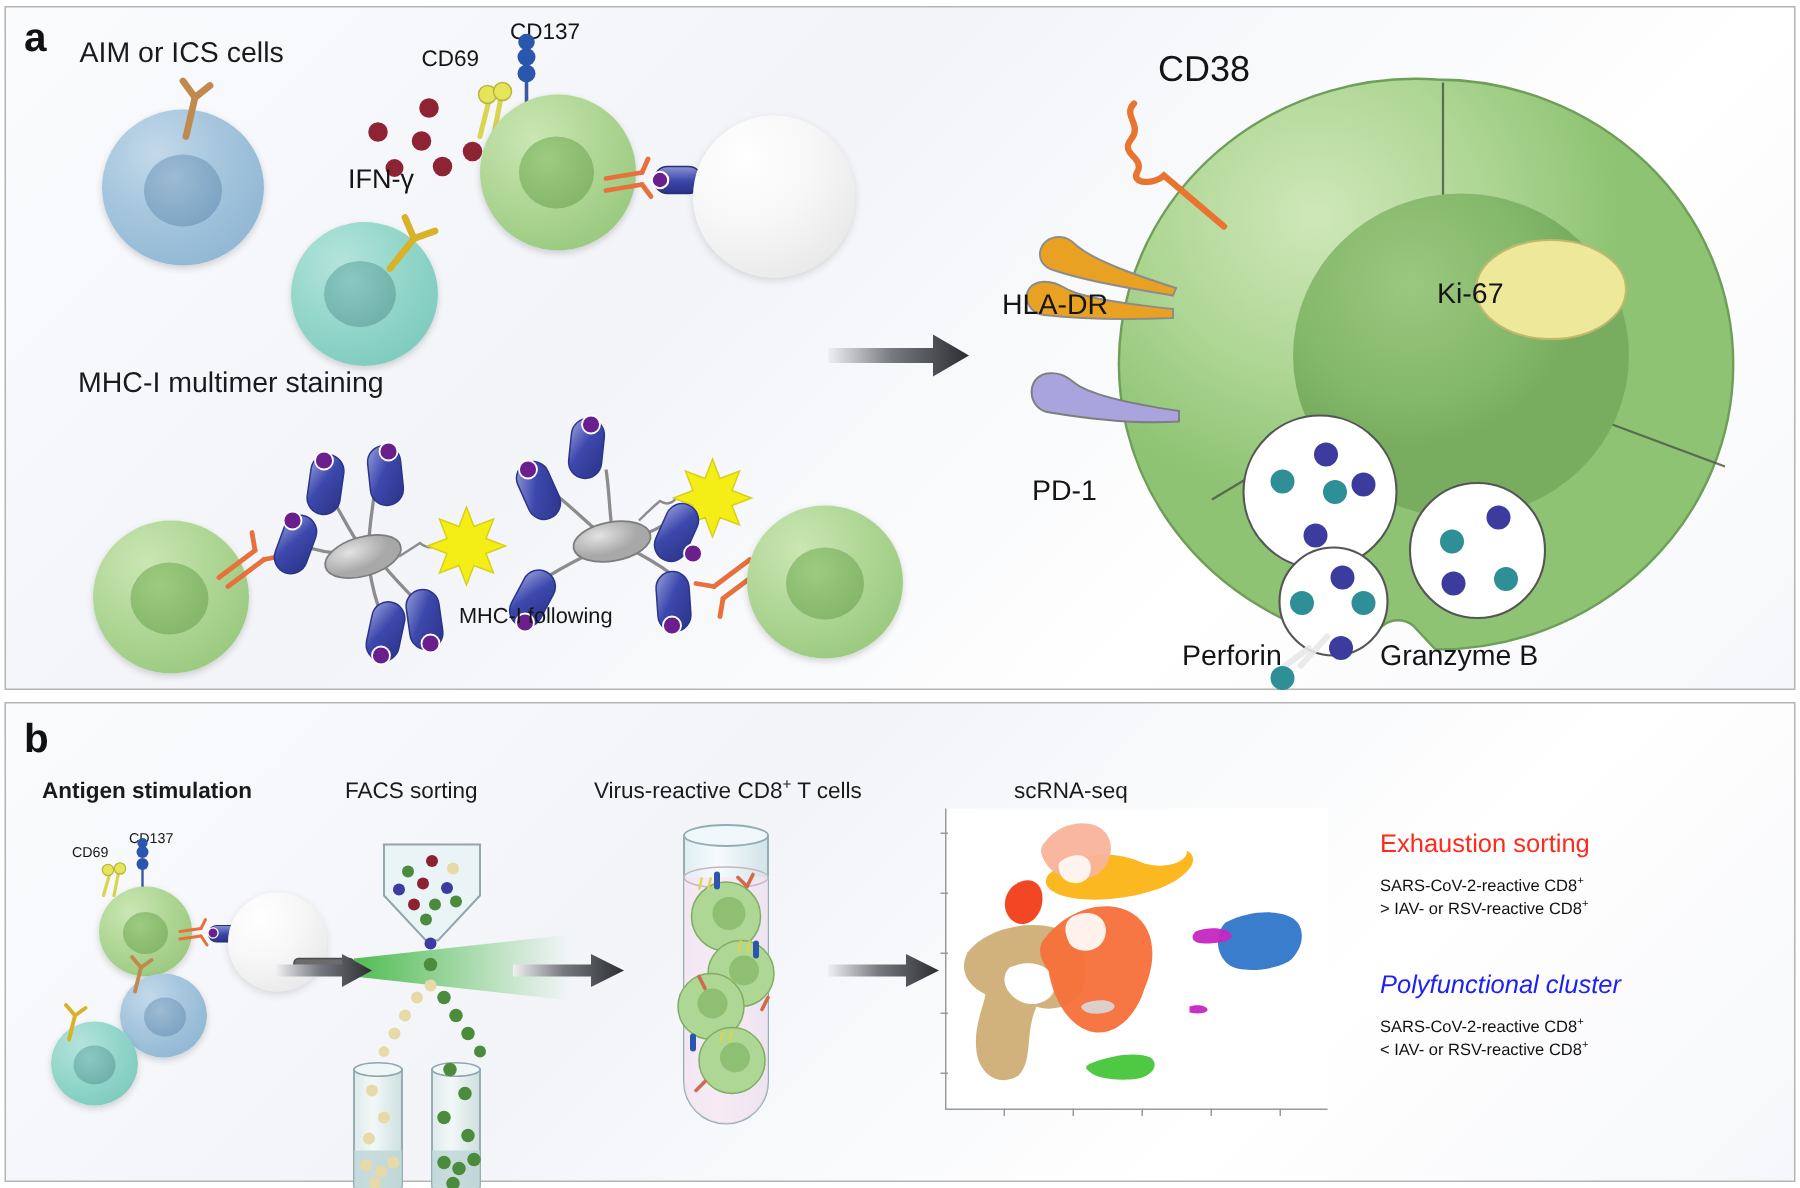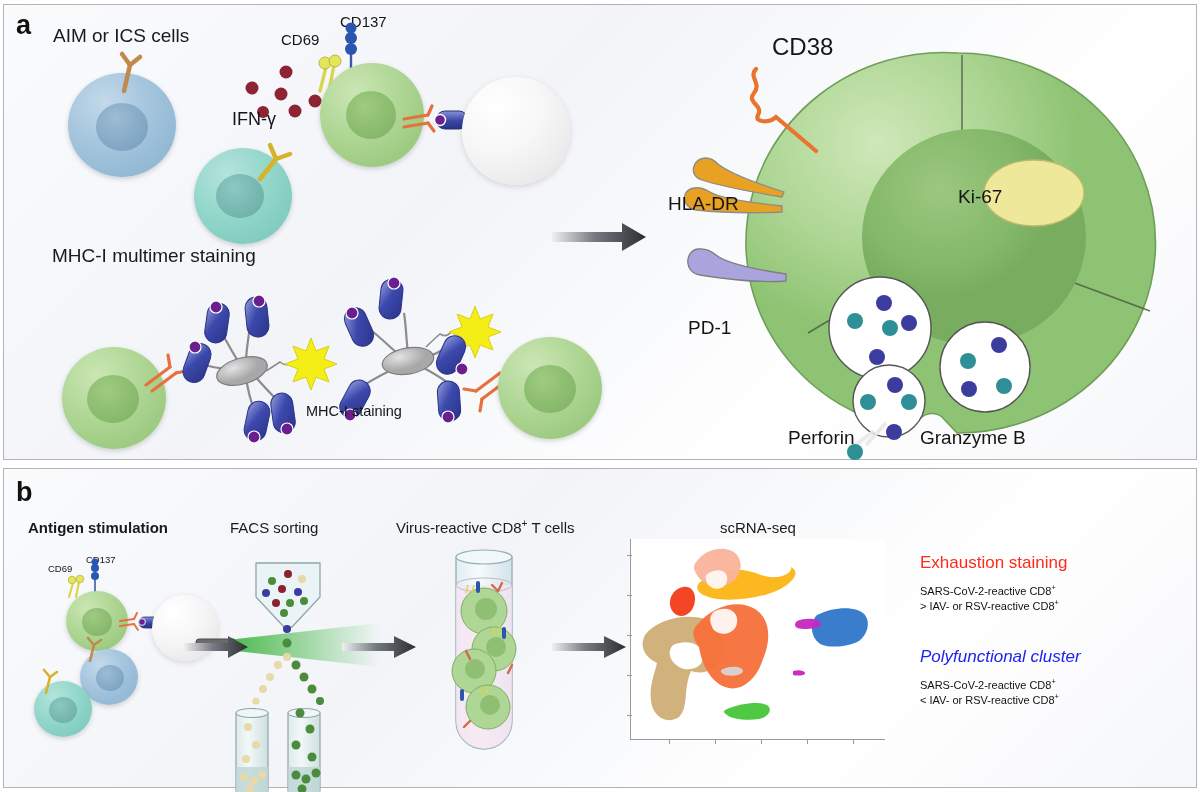--- a/index.html
+++ b/index.html
@@ -208,21 +208,21 @@
       </g>
       <g fill="#6b1f8f" stroke="#fff" stroke-width="1.2">
         <circle cx="30" cy="32" r="6"></circle>
           <circle cx="72" cy="2" r="6"></circle>
         <circle cx="28" cy="134" r="6"></circle>
           <circle cx="140" cy="88" r="6"></circle>
           <circle cx="126" cy="136" r="6"></circle>
       </g>
     </svg>
 
-    <span class="lab" style="left:302px;top:398px;font-size:14.5px;">MHC-I staining</span>
+    <span class="lab" style="left:302px;top:398px;font-size:14.5px;">MHC-I following</span>
 
     <svg style="left:440px;top:360px;" width="66" height="50">
       <g stroke="#e8703c" stroke-width="3.2" fill="none" stroke-linecap="round">
         <path d="M56,8 L32,26"></path>
           <path d="M62,16 L38,34"></path>
           <path d="M32,26 L20,24"></path>
           <path d="M38,34 L36,46"></path>
       </g>
     </svg>
     <div class="cell c-green" style="left:494px;top:332px;width:104px;height:102px;">
@@ -319,21 +319,21 @@
 
   <div class="panel" id="panel-b">
 
     <span class="plabel" style="left:12px;top:8px;">b</span>
 
     <span class="ttl" style="left:24px;top:50px;font-size:15px;font-weight:bold;">Antigen stimulation</span>
     <span class="ttl" style="left:226px;top:50px;font-size:15px;">FACS sorting</span>
     <div class="ttl" style="left:392px;top:50px;font-size:15px;">
       <span>Virus-reactive CD8</span><sup>+</sup><span> T cells</span>
     </div>
-    <span class="ttl" style="left:716px;top:50px;font-size:15px;">scRNA-seq</span>
+    <span class="ttl" style="left:672px;top:50px;font-size:15px;">scRNA-seq</span>
 
     <span class="lab" style="left:44px;top:94px;font-size:9.5px;">CD69</span>
     <span class="lab" style="left:82px;top:85px;font-size:9.5px;">CD137</span>
 
     <svg style="left:56px;top:100px;" width="46" height="30">
       <g stroke="#d9d54f" stroke-width="2.2" fill="none" stroke-linecap="round">
         <path d="M9,28 L13,14"></path>
           <path d="M16,28 L19,13"></path>
       </g>
       <circle cx="12" cy="11" r="3.8" fill="#e6e45a" stroke="#b9b63c" stroke-width=".8"></circle>
@@ -555,21 +555,21 @@
       <div class="tick" style="left:-4px;top:96px;width:5px;height:1px;"></div>
       <div class="tick" style="left:-4px;top:136px;width:5px;height:1px;"></div>
       <div class="tick" style="left:-4px;top:176px;width:5px;height:1px;"></div>
       <div class="tick" style="left:38px;top:200px;width:1px;height:5px;"></div>
       <div class="tick" style="left:84px;top:200px;width:1px;height:5px;"></div>
       <div class="tick" style="left:130px;top:200px;width:1px;height:5px;"></div>
       <div class="tick" style="left:176px;top:200px;width:1px;height:5px;"></div>
       <div class="tick" style="left:222px;top:200px;width:1px;height:5px;"></div>
     </div>
 
-    <span class="cl-title" style="left:916px;top:84px;color:#ff2a1c;">Exhaustion staining</span>
+    <span class="cl-title" style="left:916px;top:84px;color:#ff2a1c;">Exhaustion sorting</span>
     <div class="cl-body" style="left:916px;top:115px;">
       <div><span>SARS-CoV-2-reactive CD8</span><sup>+</sup></div>
       <div><span>&gt; IAV- or RSV-reactive CD8</span><sup>+</sup></div>
     </div>
 
     <span class="cl-title" style="left:916px;top:178px;color:#1f21f0;font-style:italic;">Polyfunctional cluster</span>
     <div class="cl-body" style="left:916px;top:209px;">
       <div><span>SARS-CoV-2-reactive CD8</span><sup>+</sup></div>
       <div><span>&lt; IAV- or RSV-reactive CD8</span><sup>+</sup></div>
     </div>

